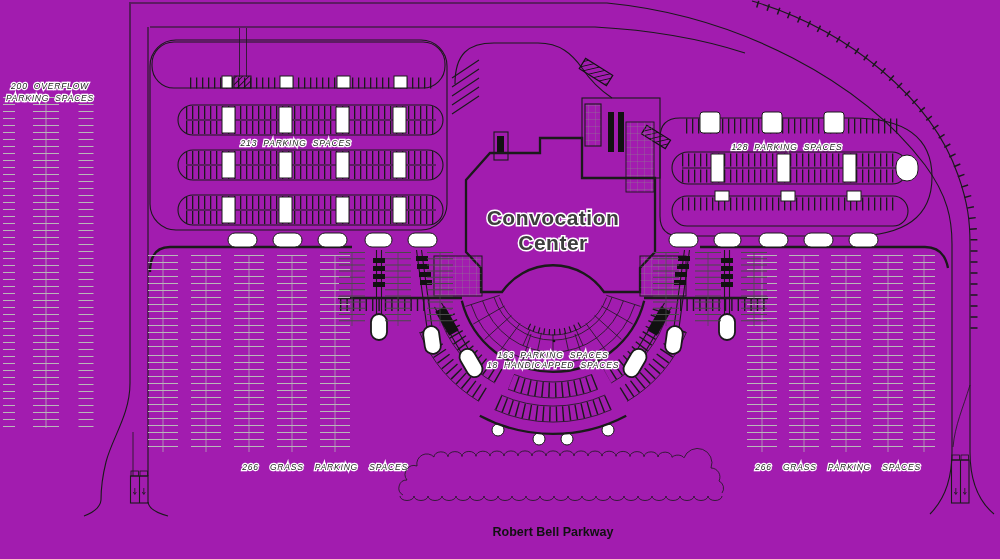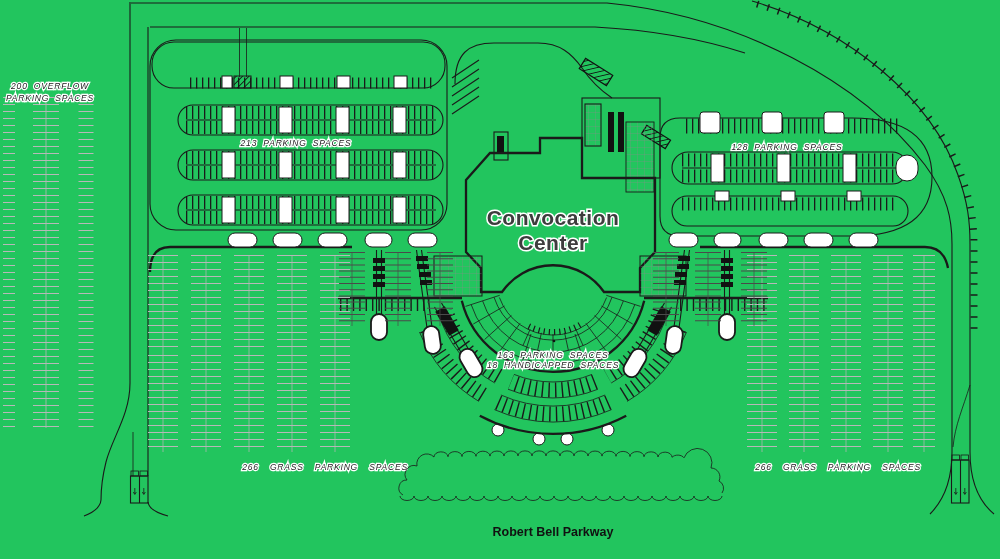--- a/index.html
+++ b/index.html
@@ -1,16 +1,16 @@
 <!DOCTYPE html>
 <html><head>
 <meta charset="utf-8">
 <style>
   html,body{margin:0;padding:0;background:#fff;}
-  #stage{position:relative;width:1000px;height:559px;background:#22c55e;overflow:hidden;
+  #stage{position:relative;width:1000px;height:559px;background:#a21caf;overflow:hidden;
          font-family:"Liberation Sans", sans-serif;}
   svg{position:absolute;inset:0;}
   .ln{fill:none;stroke:#1a1a1a;stroke-width:1.1;}
   .thin{fill:none;stroke:#1a1a1a;stroke-width:.8;}
   .bold{fill:none;stroke:#1a1a1a;stroke-width:2.3;}
   .tk{fill:none;stroke:#1a1a1a;}
   .gtk{fill:none;stroke:#b8b8b8;}
   .dtk{fill:none;stroke:#4a4a4a;}
   .isl{fill:#fff;stroke:#1a1a1a;stroke-width:1;}
   .blk{fill:#111;stroke:none;}

